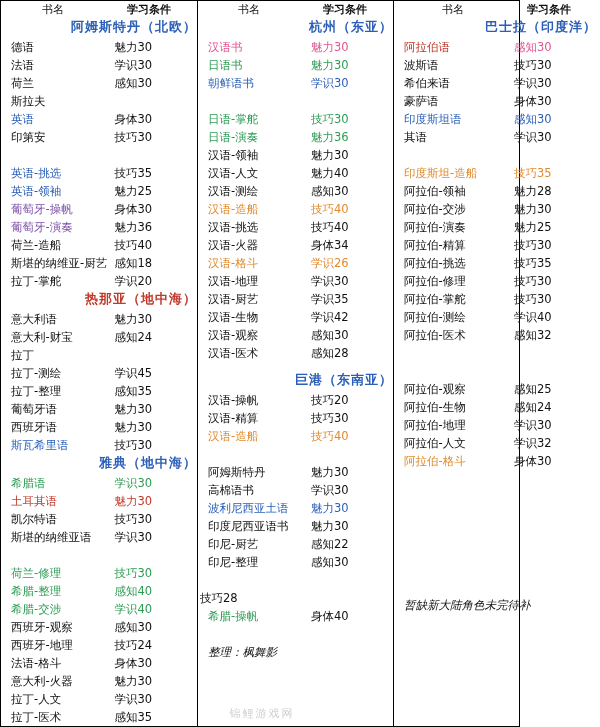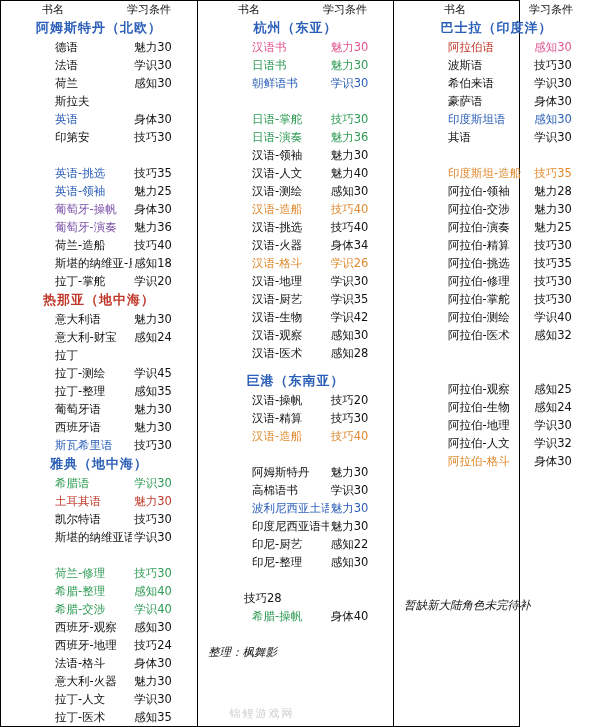--- a/index.html
+++ b/index.html
@@ -35,30 +35,31 @@
   .hdr{
     display:flex;
     justify-content:flex-end;
     gap:0px;
     height:17px;
     align-items:center;
     font-size:11px;
     color:#111;
   }
   .hdr .h-book{width:96px;text-align:center;}
-  .hdr .h-cond{width:96px;text-align:center;}
+  .hdr .h-cond{width:96px;text-align:center;font-weight:bold;}
   .title{
-    text-align:center;
+    text-align:right;
     font-weight:bold;
     font-size:13px;
     letter-spacing:1px;
     height:20px;
     line-height:20px;
-  }
-  .rows{display:block;margin-left:44px;}
+    font-family:Liberation Mono, monospace;
+  }
+  .rows{display:block;}
   .row{
     display:flex;
     height:18px;
     line-height:18px;
     align-items:center;
     white-space:nowrap;
     overflow:hidden;
   }
   .row .nm{
     width:112px;

